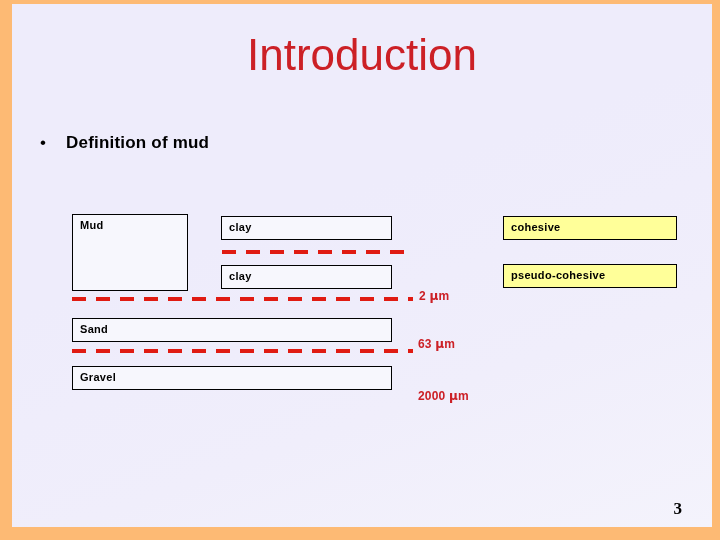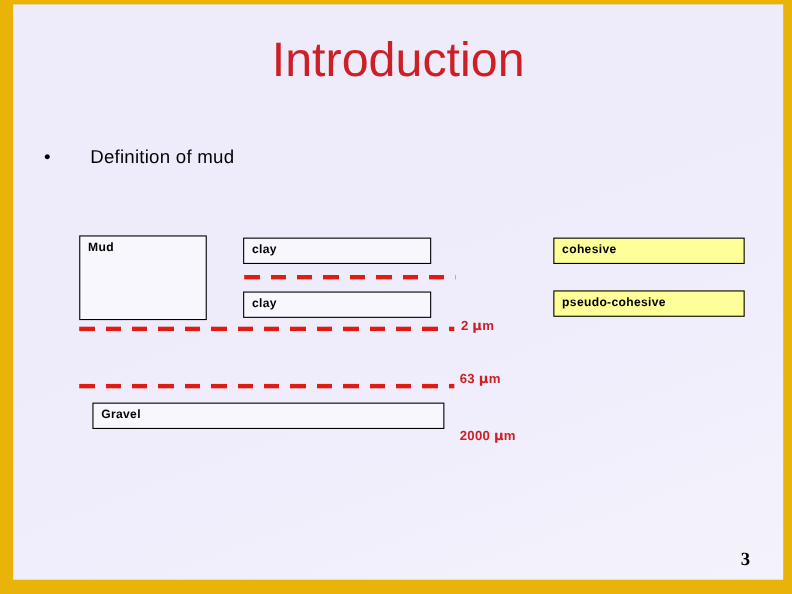--- a/index.html
+++ b/index.html
@@ -12,21 +12,21 @@
   }
   body {
     font-family: "Liberation Sans", sans-serif;
   }
 
   #slide-frame {
     position: absolute;
     left: 0; top: 0;
     width: 720px;
     height: 540px;
-    background: #eab308;
+    background: #fdba74;
   }
 
   #slide-canvas {
     position: absolute;
     left: 12px;
     top: 4px;
     width: 700px;
     height: 523px;
     background: linear-gradient(160deg, #eeecfb 0%, #eeecfb 40%, #f0eefb 70%, #f4f3fc 100%);
     overflow: hidden;
@@ -57,23 +57,22 @@
   #bullet-dot {
     color: #000000;
     font-size: 17px;
     line-height: 1;
     width: 26px;
     display: inline-block;
   }
   #bullet-text {
     color: #000000;
     font-size: 17px;
-    font-weight: normal;
+    font-weight: bold;
     letter-spacing: 0.2px;
-    margin-left: 16px;
   }
 
   
   #diagram {
     position: absolute;
     left: 0; top: 0;
     width: 700px;
     height: 400px;
   }
 
@@ -148,25 +147,26 @@
       <div class="box" style="left:209px; top:212px; width:171px; height:24px;">clay</div>
 
       <div class="dash-line" style="left:210px; top:246px; width:192px;"></div>
       <div class="um-label" style="left:407px; top:242px;">2&nbsp;<span class="mu">µ</span>m</div>
 
       <div class="box" style="left:209px; top:261px; width:171px; height:24px;">clay</div>
 
       <div class="dash-line" style="left:60px; top:293px; width:341px;"></div>
       <div class="um-label" style="left:406px; top:290px;">63&nbsp;<span class="mu">µ</span>m</div>
 
+      <div class="box" style="left:60px; top:314px; width:320px; height:24px;">Sand</div>
 
       <div class="dash-line" style="left:60px; top:345px; width:341px;"></div>
       <div class="um-label" style="left:406px; top:342px;">2000&nbsp;<span class="mu">µ</span>m</div>
 
-      <div class="box" style="left:60px; top:362px; width:320px; height:24px;margin-left:12px;">Gravel</div>
+      <div class="box" style="left:60px; top:362px; width:320px; height:24px;">Gravel</div>
 
       <div class="box yellow" style="left:491px; top:212px; width:174px; height:24px;">cohesive</div>
 
       <div class="box yellow" style="left:491px; top:260px; width:174px; height:24px;">pseudo-cohesive</div>
 
 
     </div>
 
     <div id="page-number">3</div>
 

